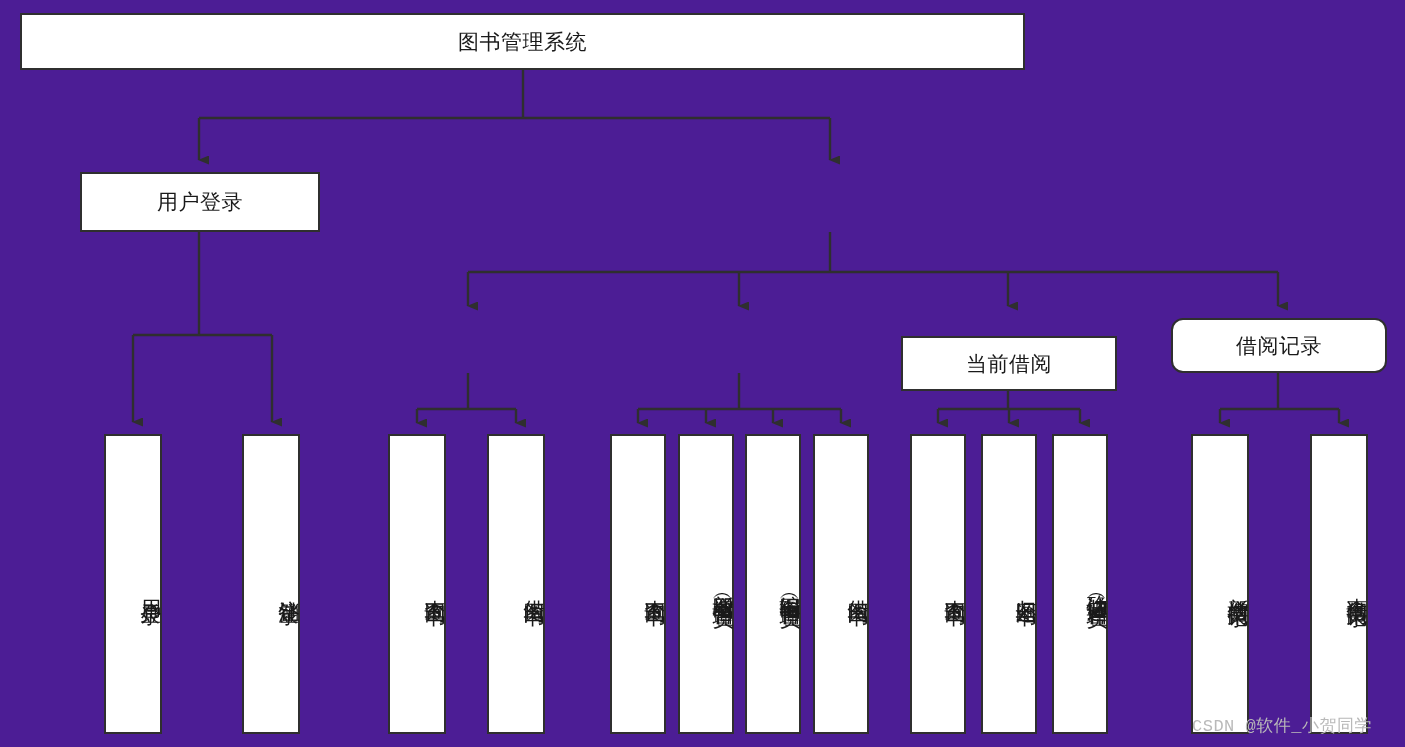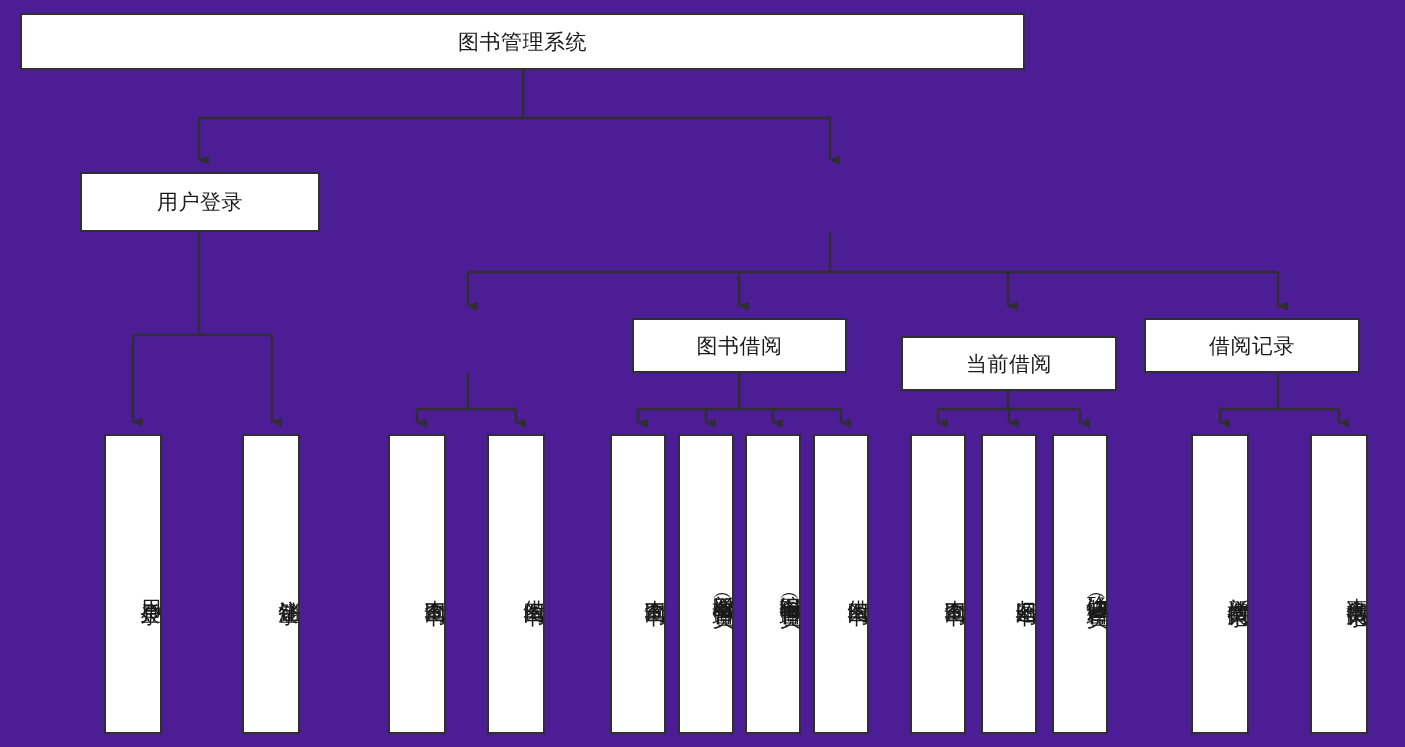--- a/index.html
+++ b/index.html
@@ -139,27 +139,24 @@
   </svg>
 
   <div class="node-box horizontal" style="left:20px; top:13px; width:1005px; height:57px;">
     <span class="node-label">图书管理系统</span>
   </div>
 
   <div class="node-box horizontal" style="left:80px; top:172px; width:240px; height:60px;">
     <span class="node-label">用户登录</span>
   </div>
 
-  <div class="node-box horizontal" style="left:632px; top:318px; width:215px; height:55px;">
-    <span class="node-label">图书借阅</span>
-  </div>
   <div class="node-box horizontal" style="left:901px; top:336px; width:216px; height:55px;">
     <span class="node-label">当前借阅</span>
   </div>
-  <div class="node-box horizontal" style="left:1144px; top:318px; width:216px; height:55px;">
+  <div class="node-box horizontal" style="left:1171px; top:318px; width:216px; height:55px;border-radius:12px;">
     <span class="node-label">借阅记录</span>
   </div>
 
   <div class="node-box vertical" style="left:104px; top:434px; width:58px; height:300px;">
     <span class="node-label">用户登录</span>
   </div>
   <div class="node-box vertical" style="left:242px; top:434px; width:58px; height:300px;">
     <span class="node-label">注销登录</span>
   </div>
 
@@ -193,14 +190,17 @@
     <span class="node-label">确认归还（管理员）</span>
   </div>
 
   <div class="node-box vertical" style="left:1191px; top:434px; width:58px; height:300px;">
     <span class="node-label">新增借阅记录</span>
   </div>
   <div class="node-box vertical" style="left:1310px; top:434px; width:58px; height:300px;">
     <span class="node-label">查询借阅记录</span>
   </div>
 
+  <div class="watermark" style="left:1192px; top:714px;">
+    <span>CSDN @软件_小贺同学</span>
+  </div>
 
 </div>
 
 </body></html>

